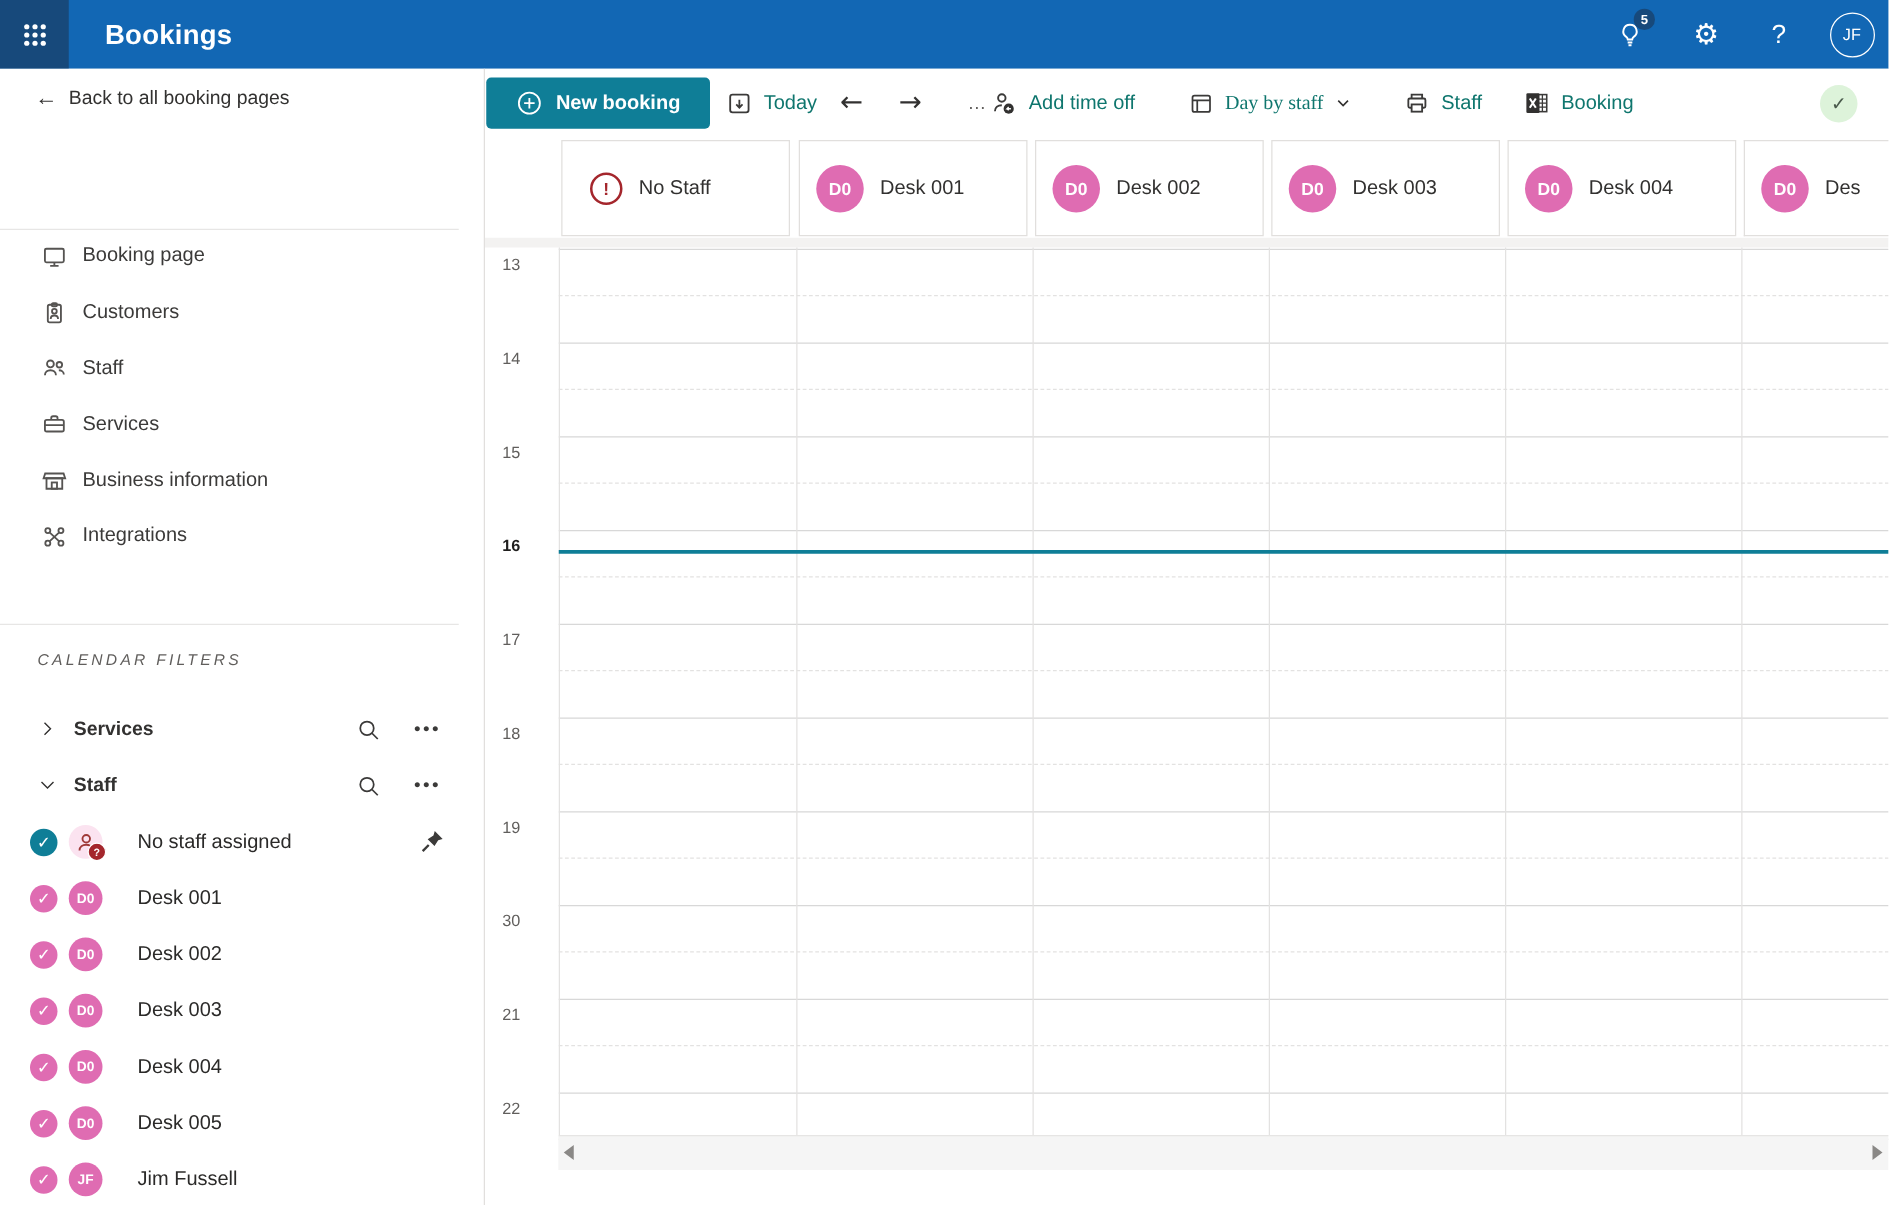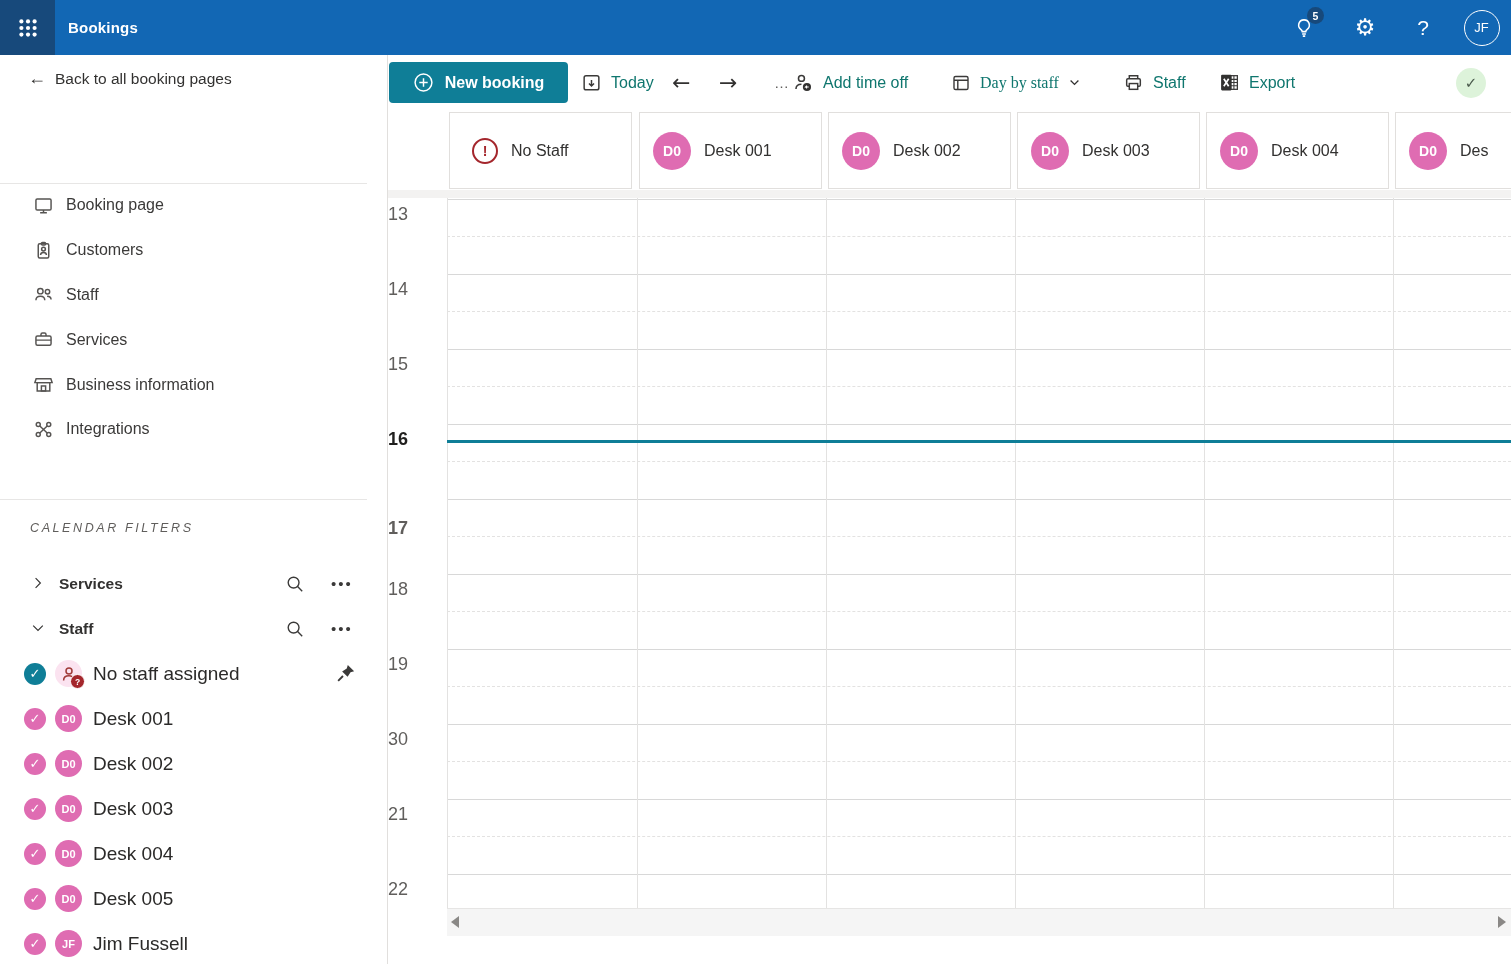--- a/index.html
+++ b/index.html
@@ -3,22 +3,22 @@
 <meta charset="utf-8">
 <style>
   html,body{margin:0;padding:0;background:#fff;}
   #app{position:relative;width:1511px;height:964px;overflow:hidden;
        font-family:"Liberation Sans","DejaVu Sans",sans-serif;color:#323130;
        background:#fff;-webkit-font-smoothing:antialiased;}
   
   #topbar{position:absolute;left:0;top:0;width:1511px;height:55px;background:var(--brand-blue,#1267b4);}
   #waffle{position:absolute;left:0;top:0;width:55px;height:55px;background:var(--brand-blue-dark,#17497b);
           display:flex;align-items:center;justify-content:center;cursor:pointer;}
-  #app-title{position:absolute;left:68px;top:0;height:55px;display:flex;align-items:center;
-             color:#fff;font-size:15px;font-weight:700;letter-spacing:.2px;}
+  #app-title{position:absolute;left:84px;top:0;height:55px;display:flex;align-items:center;
+             color:#fff;font-size:22px;font-weight:700;letter-spacing:.2px;}
   .tb-right{position:absolute;top:0;height:55px;display:flex;align-items:center;justify-content:center;
             color:#fff;cursor:pointer;}
   #bulb-wrap{left:1286px;width:36px;}
   #bulb-badge{position:absolute;right:-2px;top:7px;width:17px;height:17px;border-radius:50%;
               background:var(--brand-blue-dark,#17497b);color:#fff;font-size:10.5px;font-weight:700;
               display:flex;align-items:center;justify-content:center;}
   #gear-wrap{left:1350px;width:30px;font-size:23px;line-height:1;}
   #help-wrap{left:1410px;width:26px;font-size:21px;font-weight:400;}
   #acct-wrap{left:1463px;width:37px;}
   #acct-avatar{width:34px;height:34px;border-radius:50%;border:1.6px solid #fff;display:flex;
@@ -51,21 +51,21 @@
   .cbox{width:22px;height:22px;border-radius:50%;margin-left:24px;flex:0 0 auto;
         display:flex;align-items:center;justify-content:center;color:#fff;font-size:13px;}
   .cbox.teal{background:var(--accent-teal,#0f7e97);}
   .cbox.pink{background:var(--pink,#df6cb2);}
   .savatar{width:27px;height:27px;border-radius:50%;margin-left:9px;flex:0 0 auto;background:var(--pink,#df6cb2);
            color:#fff;font-size:11px;font-weight:700;display:flex;align-items:center;justify-content:center;position:relative;}
   .savatar.unassigned{background:#fbe3f0;}
   .savatar .qbadge{position:absolute;right:-3px;bottom:-2px;width:13px;height:13px;border-radius:50%;
                    background:var(--alert-red,#a4262c);color:#fff;font-size:8.5px;font-weight:700;
                    display:flex;align-items:center;justify-content:center;border:1px solid #fff;}
-  .sname{margin-left:11px;font-size:19px;color:#2b2a29;flex:1;}
+  .sname{margin-left:28px;font-size:16px;color:#2b2a29;flex:1;}
   .spin{width:22px;height:22px;margin-right:30px;color:#3b3a39;}
   
   #main{position:absolute;left:388px;top:55px;width:1123px;height:909px;background:#fff;}
   .tb-item{position:absolute;top:0;height:55px;display:flex;align-items:center;gap:9px;cursor:pointer;
            font-size:16px;color:#0f766e;white-space:nowrap;}
   #new-booking-btn{position:absolute;left:1px;top:7px;width:179px;height:41px;border-radius:4px;
                    background:var(--accent-teal,#0f7e97);color:#fff;display:flex;align-items:center;
                    justify-content:center;gap:11px;font-size:16px;font-weight:700;cursor:pointer;}
   .arrow-btn{font-size:22px;color:#323130;font-family:"DejaVu Sans",sans-serif;}
   .tbicon{display:flex;align-items:center;justify-content:center;color:#3b3a39;}
@@ -83,21 +83,21 @@
   .hlabel{margin-left:13px;font-size:16px;color:#323130;}
   .halert{width:22px;height:22px;border-radius:50%;border:2px solid var(--alert-red,#a4262c);
           color:var(--alert-red,#a4262c);font-weight:700;font-size:14px;margin-left:22px;
           display:flex;align-items:center;justify-content:center;flex:0 0 auto;}
   
   #grid-body{position:absolute;left:0;top:135px;width:1123px;height:746px;overflow:hidden;background:#fff;}
   #grid-topstrip{position:absolute;left:0;top:0;width:1123px;height:8px;background:#f3f2f1;}
   .h-line{position:absolute;left:59px;right:0;height:0;border-top:1px solid #d8d8d8;}
   .hh-line{position:absolute;left:59px;right:0;height:0;border-top:1px dashed #e3e2e1;}
   .v-sep{position:absolute;top:8px;bottom:0;width:1px;background:#e3e2e1;}
-  .h-label{position:absolute;left:0;width:42px;text-align:left;font-size:18px;color:#605e5c;}
+  .h-label{position:absolute;left:0;width:42px;text-align:center;font-size:13px;color:#605e5c;}
   .h-label.now{color:#201f1e;font-weight:700;}
   #now-line{position:absolute;left:59px;right:0;height:3px;background:var(--accent-teal,#0f7e97);z-index:3;}
   #hscroll{position:absolute;left:59px;right:0;top:718px;height:28px;background:#f5f5f5;
            border-top:1px solid #e6e5e4;z-index:2;cursor:pointer;}
   .scroll-arrow{position:absolute;top:726px;width:0;height:0;z-index:4;cursor:pointer;}
   #scroll-left{left:63px;border-top:6px solid transparent;border-bottom:6px solid transparent;border-right:8px solid #8a8886;}
   #scroll-right{left:1110px;border-top:6px solid transparent;border-bottom:6px solid transparent;border-left:8px solid #8a8886;}
   svg{display:block;}
 </style>
 </head>
@@ -387,21 +387,21 @@
     </div>
     <div class="tb-item" style="left:831px;">
       <span class="tbicon">
         <svg width="21" height="21" viewBox="0 0 20 20">
           <rect x="11" y="3.5" width="6.5" height="13" fill="none" stroke="#3b3a39" stroke-width="1.2"></rect>
           <path d="M11 7h6.5M11 10h6.5M11 13h6.5M14.2 3.5v13" stroke="#3b3a39" stroke-width="1"></path>
           <rect x="2" y="2.5" width="10" height="15" rx="1" fill="#323130"></rect>
           <path d="M4.6 6.5l4.6 7M9.2 6.5l-4.6 7" stroke="#fff" stroke-width="1.6"></path>
         </svg>
       </span>
-      <span>Export</span>
+      <span>Booking</span>
     </div>
     <div id="action-check">
         <span>✓</span>
       </div>
 
     <div id="cal-headers">
         <div class="hcell" style="left: 61px; width: 183px;">
           <span class="halert">!</span>
           <span class="hlabel">No Staff</span>
         </div>
@@ -436,21 +436,21 @@
         <div class="hh-line" style="top: 121px;"></div>
         <div class="h-label" style="top: 89px;">14</div>
         <div class="h-line" style="top: 159px;"></div>
         <div class="hh-line" style="top: 196px;"></div>
         <div class="h-label" style="top: 164px;">15</div>
         <div class="h-line" style="top: 234px;"></div>
         <div class="hh-line" style="top: 271px;"></div>
         <div class="h-label now" style="top: 239px;">16</div>
         <div class="h-line" style="top: 309px;"></div>
         <div class="hh-line" style="top: 346px;"></div>
-        <div class="h-label" style="top: 328px; font-weight: bold;">17</div>
+        <div class="h-label" style="top: 314px;">17</div>
         <div class="h-line" style="top: 384px;"></div>
         <div class="hh-line" style="top: 421px;"></div>
         <div class="h-label" style="top: 389px;">18</div>
         <div class="h-line" style="top: 459px;"></div>
         <div class="hh-line" style="top: 496px;"></div>
         <div class="h-label" style="top: 464px;">19</div>
         <div class="h-line" style="top: 534px;"></div>
         <div class="hh-line" style="top: 571px;"></div>
         <div class="h-label" style="top: 539px;">30</div>
         <div class="h-line" style="top: 609px;"></div>

